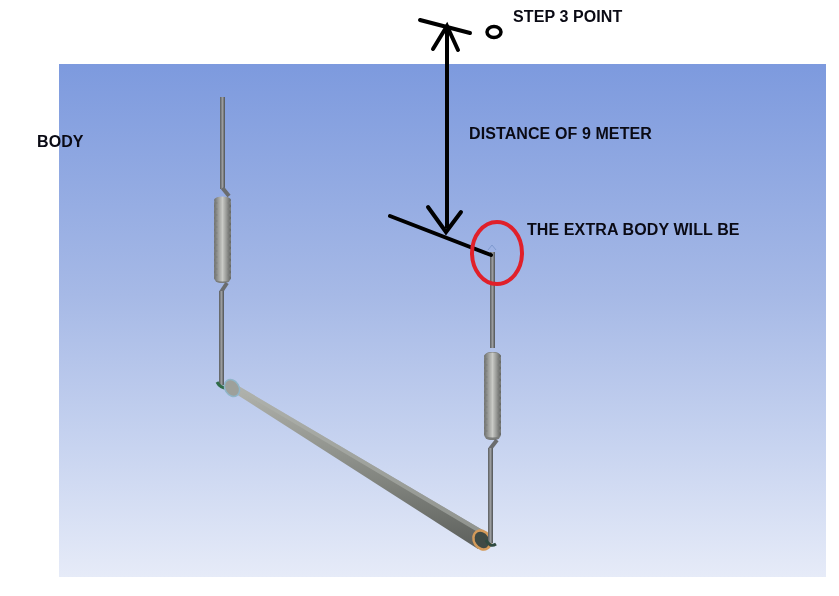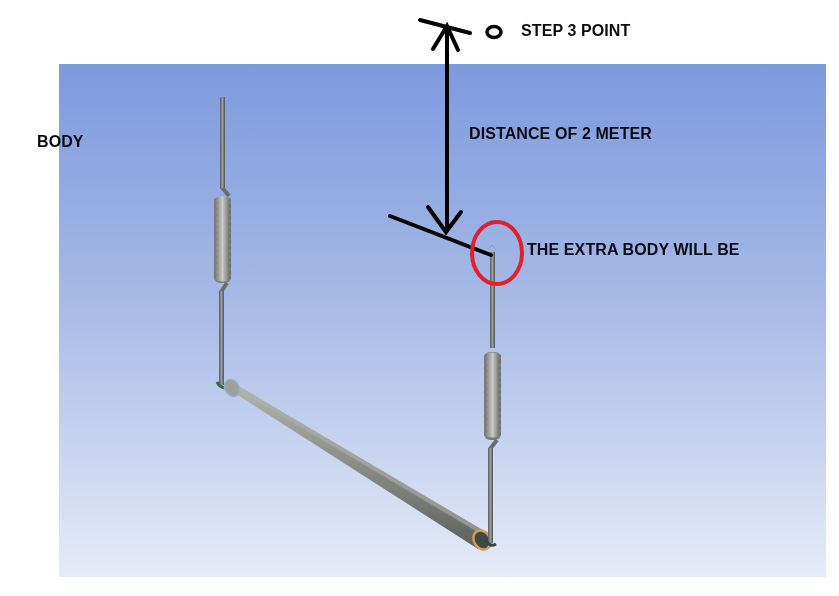--- a/index.html
+++ b/index.html
@@ -10,23 +10,23 @@
   }
   .viewport {
     position: absolute; left: 59px; top: 64px; width: 767px; height: 513px;
     background: linear-gradient(to bottom, #7d9ade 0%, #a6b9e6 45%, #c8d4f0 75%, #e6ebf8 100%);
   }
   .scene { position: absolute; left: 0; top: 0; width: 839px; height: 596px; }
   .label {
     position: absolute; font-weight: bold; font-size: 16px; line-height: 26px;
     color: #0a0a14; letter-spacing: 0.1px; white-space: nowrap;
   }
-  #lbl-step3 { left: 513px; top: 18px; margin-left: 8px; }
+  #lbl-step3 { left: 513px; top: 4px; }
   #lbl-distance { left: 469px; top: 121px; }
-  #lbl-extra { left: 527px; top: 217px; margin-top: 20px; }
+  #lbl-extra { left: 527px; top: 217px; }
   #lbl-body { left: 37px; top: 129px; }
 </style>
 </head>
 <body>
 
 <div class="viewport"></div>
 
 <svg class="scene" viewBox="0 0 839 596">
   <defs>
     <linearGradient id="rodGrad" x1="0" x2="1" y1="0" y2="0">
@@ -118,19 +118,19 @@
 
     <path d="M390 216 L491 255" stroke="#000" stroke-width="4" stroke-linecap="round"></path>
 
     <ellipse cx="494" cy="32" rx="7" ry="5.5" stroke="#000" stroke-width="3.5" fill="none"></ellipse>
 
     <ellipse cx="497" cy="253" rx="25" ry="31" stroke="#e0202a" stroke-width="4" fill="none"></ellipse>
   </g>
 </svg>
 
 <div class="label" id="lbl-step3">STEP 3 POINT</div>
-<div class="label" id="lbl-distance">DISTANCE OF 2 METER</div>
+<div class="label" id="lbl-distance">DISTANCE OF 9 METER</div>
 <div class="label" id="lbl-extra">
   <div>THE EXTRA BODY WILL BE</div>
 </div>
 <div class="label" id="lbl-body">
   <div>BODY</div>
 </div>
 
 </body></html>

